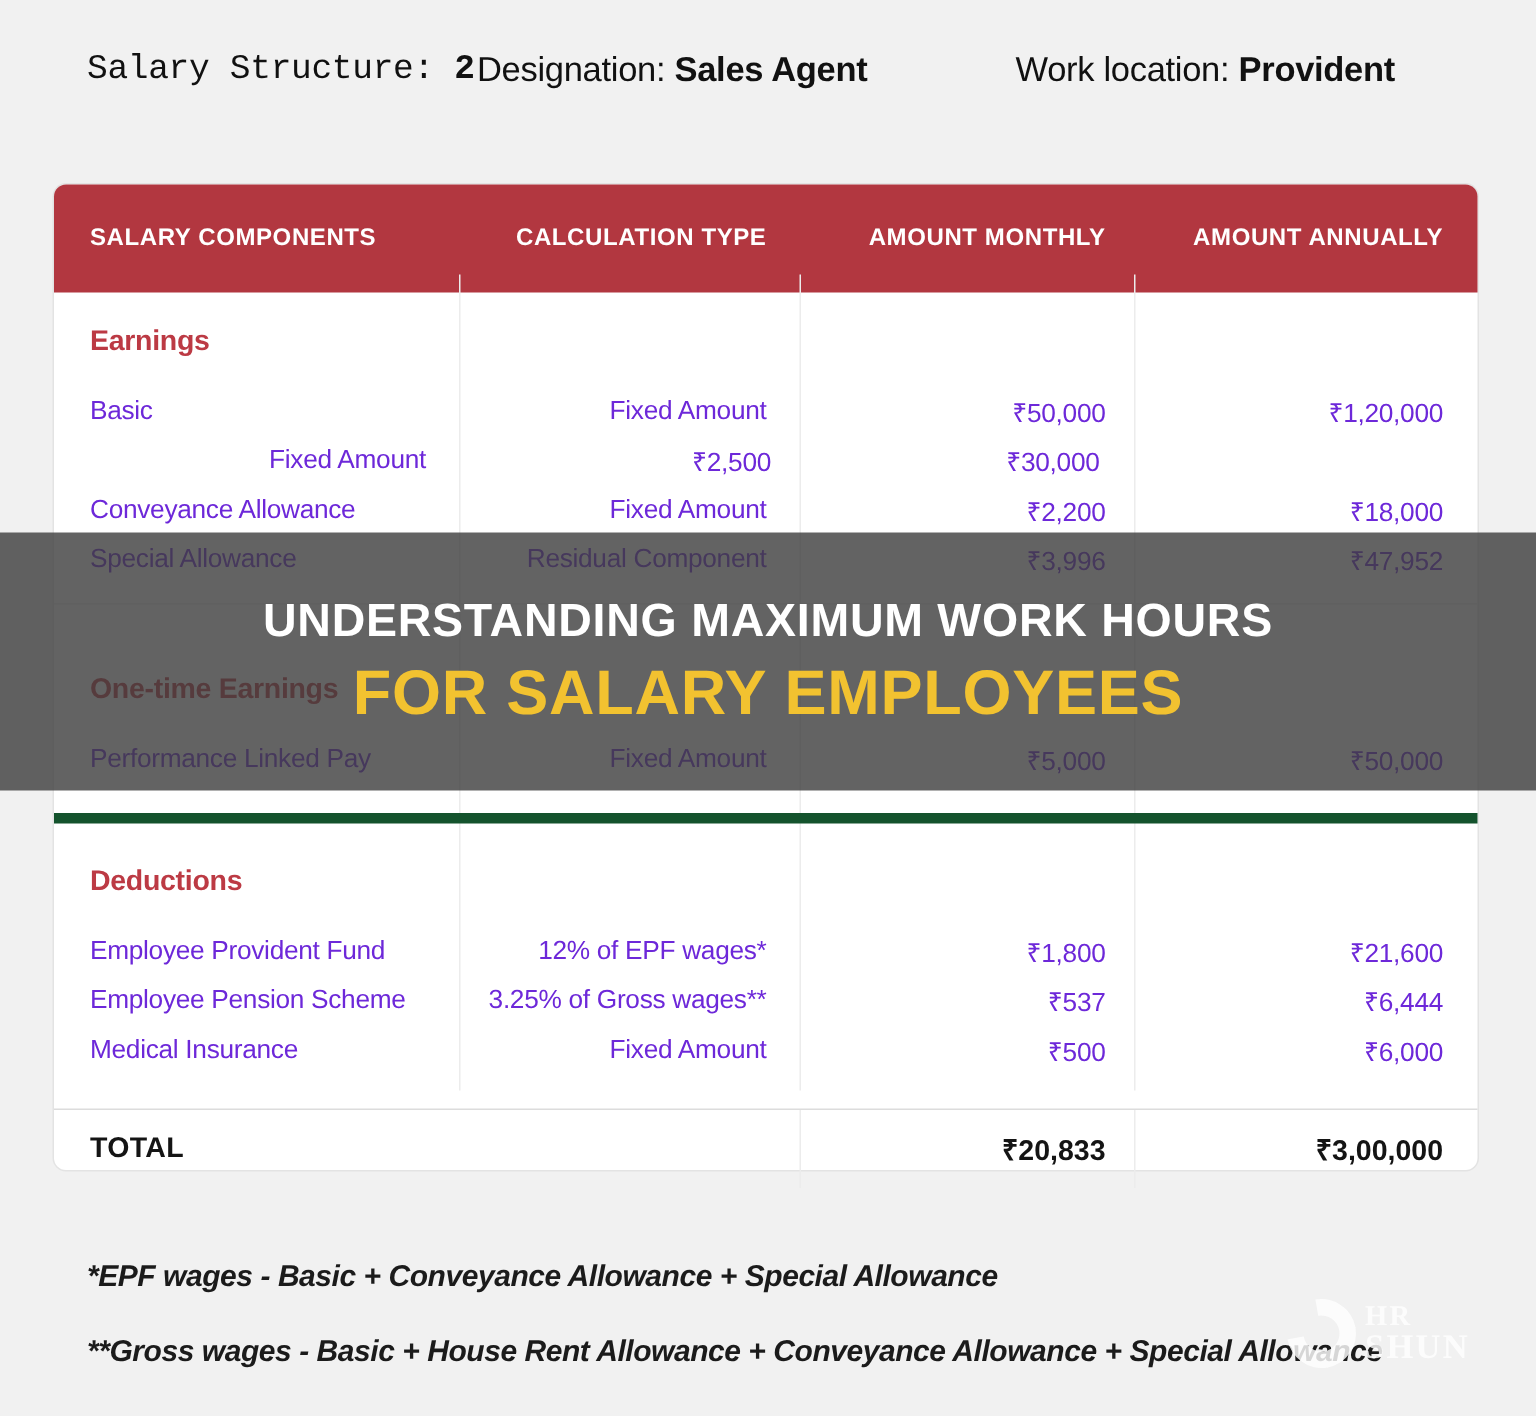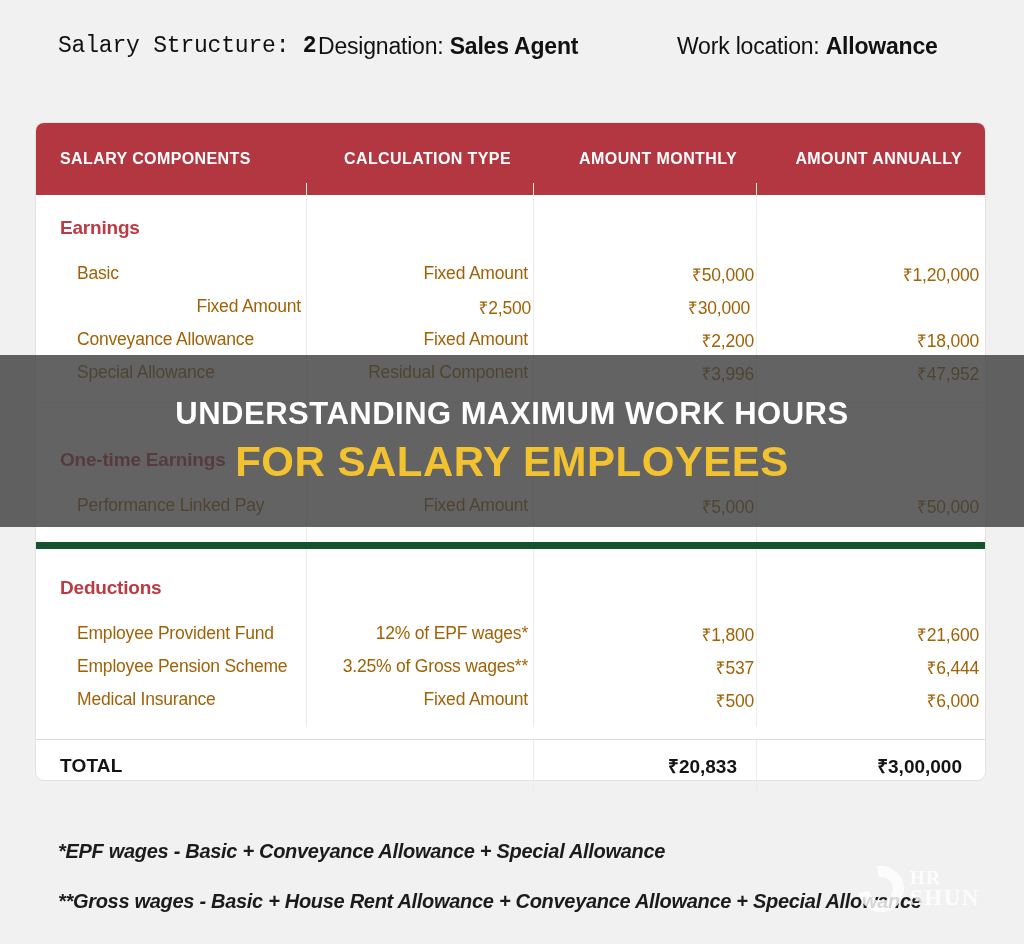--- a/index.html
+++ b/index.html
@@ -46,23 +46,22 @@
   .sec-earnings { height: 207px; padding-top: 20px; }
   .sec-onetime  { height: 140px; padding-top: 44px; border-top: 1px solid #ededed; }
   .sec-deductions { height: 197px; padding-top: 26px; border-top: 7px solid #14532d; }
   .sec-heading {
     font-size: 19px; font-weight: 700; color: #bc3a44;
     line-height: 26px; padding-left: 24px; margin-bottom: 16px;
     letter-spacing: -0.2px;
   }
   .trow {
     display: grid; grid-template-columns: 270px 227px 223px 229px;
-    height: 33px; align-items: center; font-size: 17.5px; color: #a16207;
+    height: 33px; align-items: center; font-size: 17.5px; color: #6d28d9;
     letter-spacing: -0.2px;
-    margin-left: 17px;
   }
   .trow .c1 { padding-left: 24px; }
   .trow .c2 { text-align: right; padding-right: 22px; }
   .trow .c3 { text-align: right; padding-right: 19px; }
   .trow .c4 { text-align: right; padding-right: 23px; }
 
   .total-row {
     height: 53px; border-top: 1px solid #dcdcdc;
     display: grid; grid-template-columns: 497px 223px 229px;
     align-items: center; font-weight: 800; font-size: 19px; color: #141414;
@@ -109,21 +108,21 @@
     <span class="meta-pair meta-1">
       <span class="lbl">Salary Structure:</span>
       <span class="val">2</span>
     </span>
     <span class="meta-pair meta-2">
       <span class="lbl">Designation:</span>
       <span class="val">Sales Agent</span>
     </span>
     <span class="meta-pair meta-3">
       <span class="lbl">Work location:</span>
-      <span class="val">Allowance</span>
+      <span class="val">Provident</span>
     </span>
   </div>
 
   <div class="card">
 
     <div class="thead">
       <div class="c1">SALARY COMPONENTS</div>
       <div class="c2">CALCULATION TYPE</div>
       <div class="c3">AMOUNT MONTHLY</div>
       <div class="c4">AMOUNT ANNUALLY</div>

